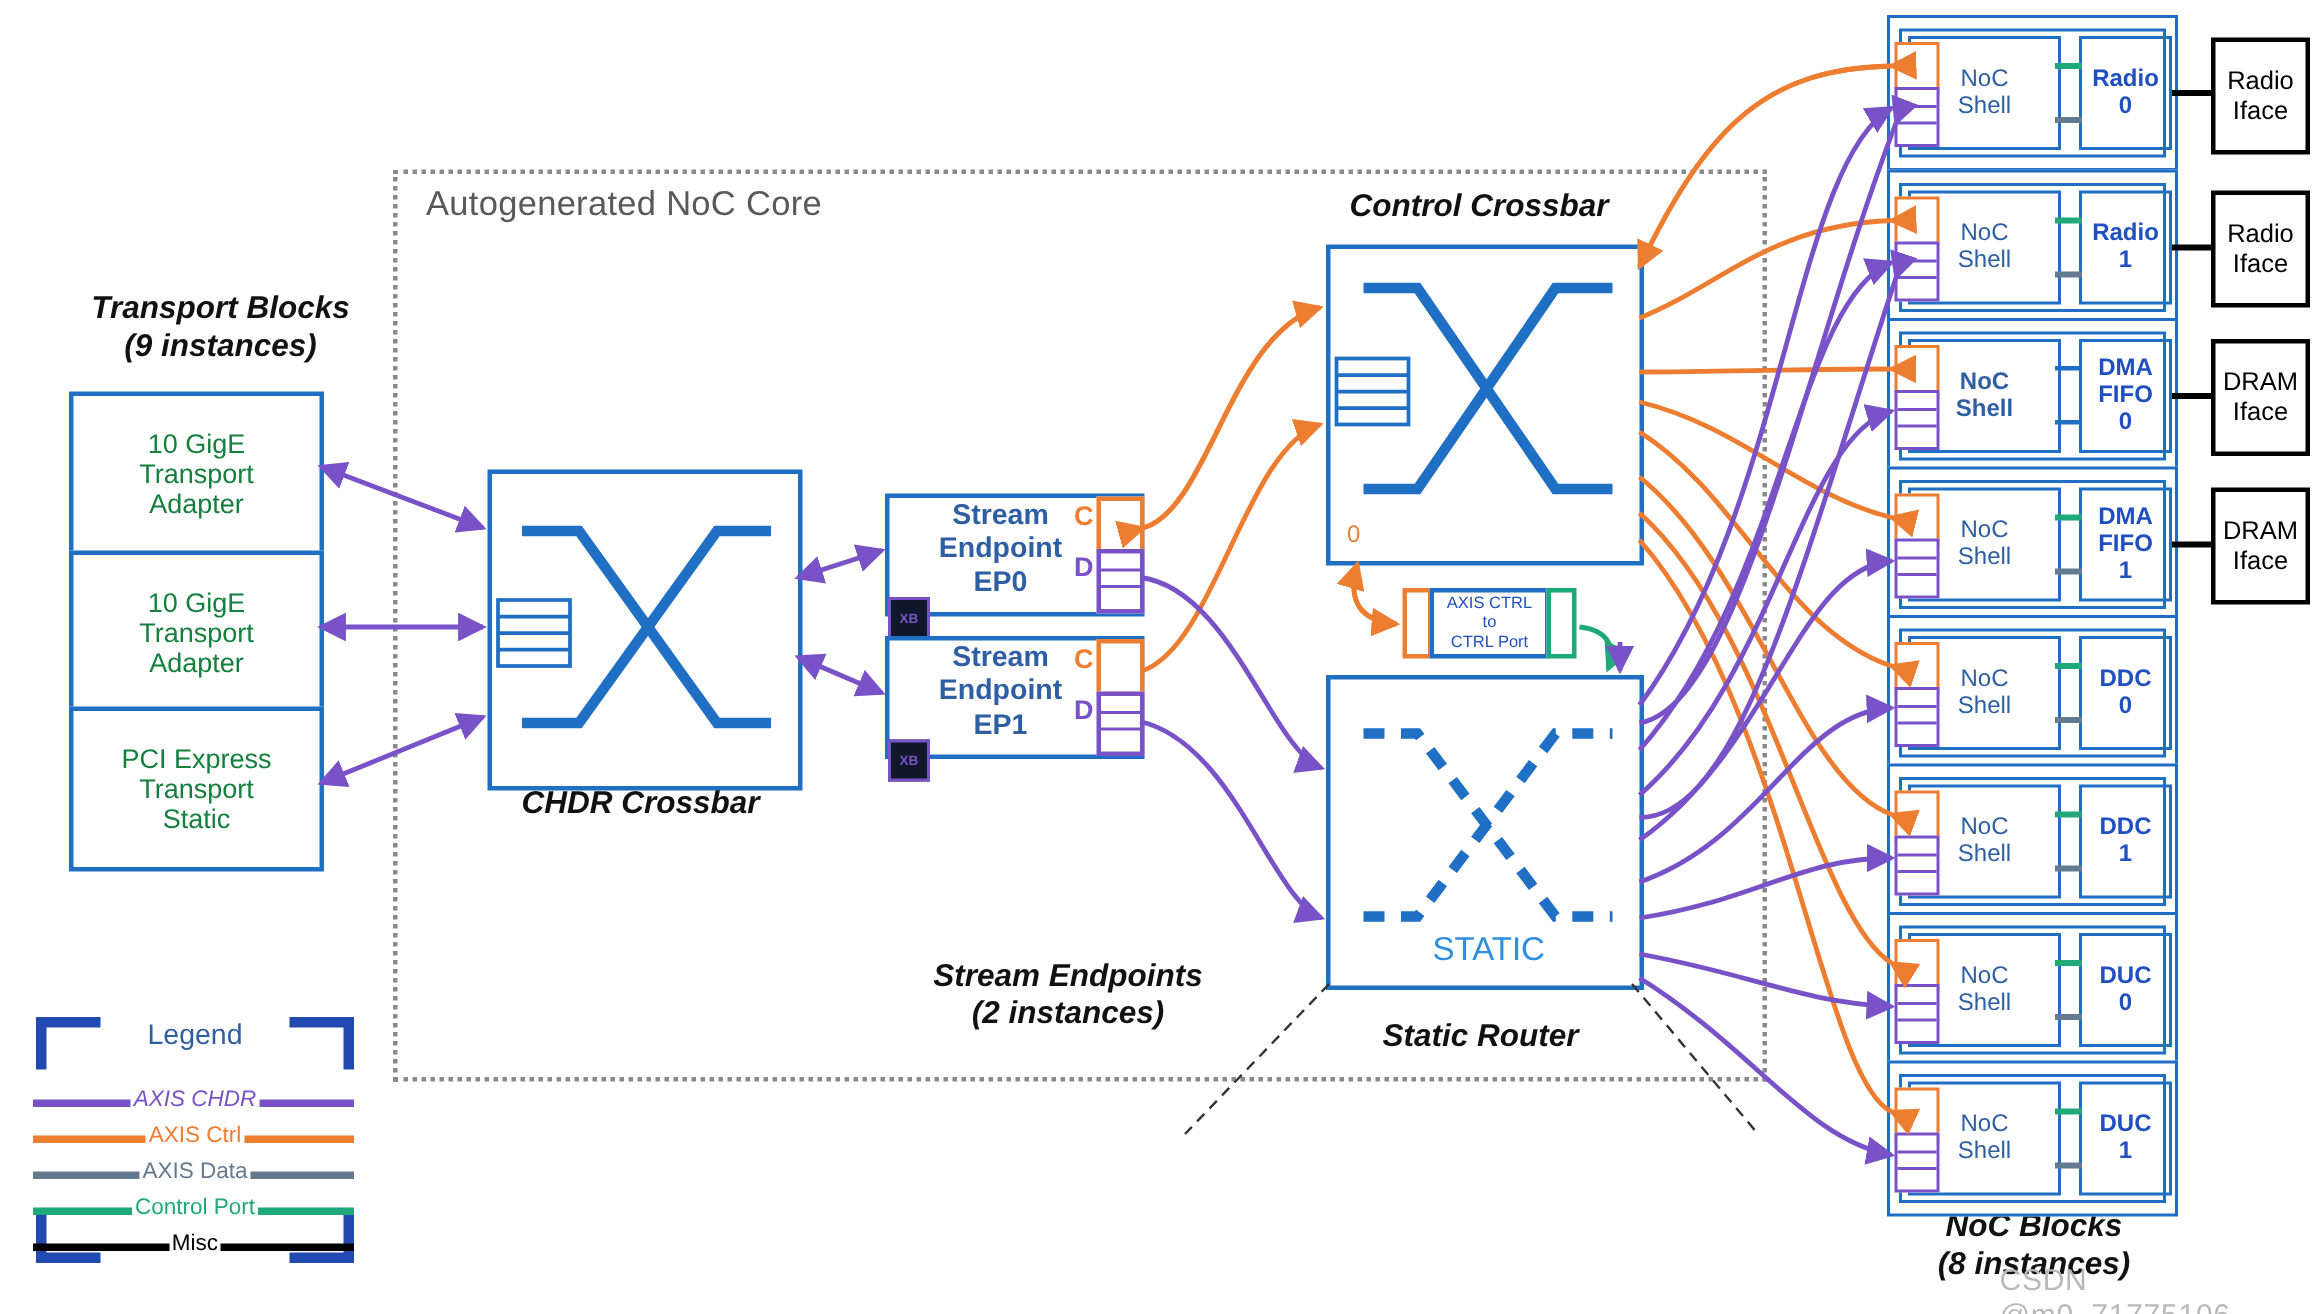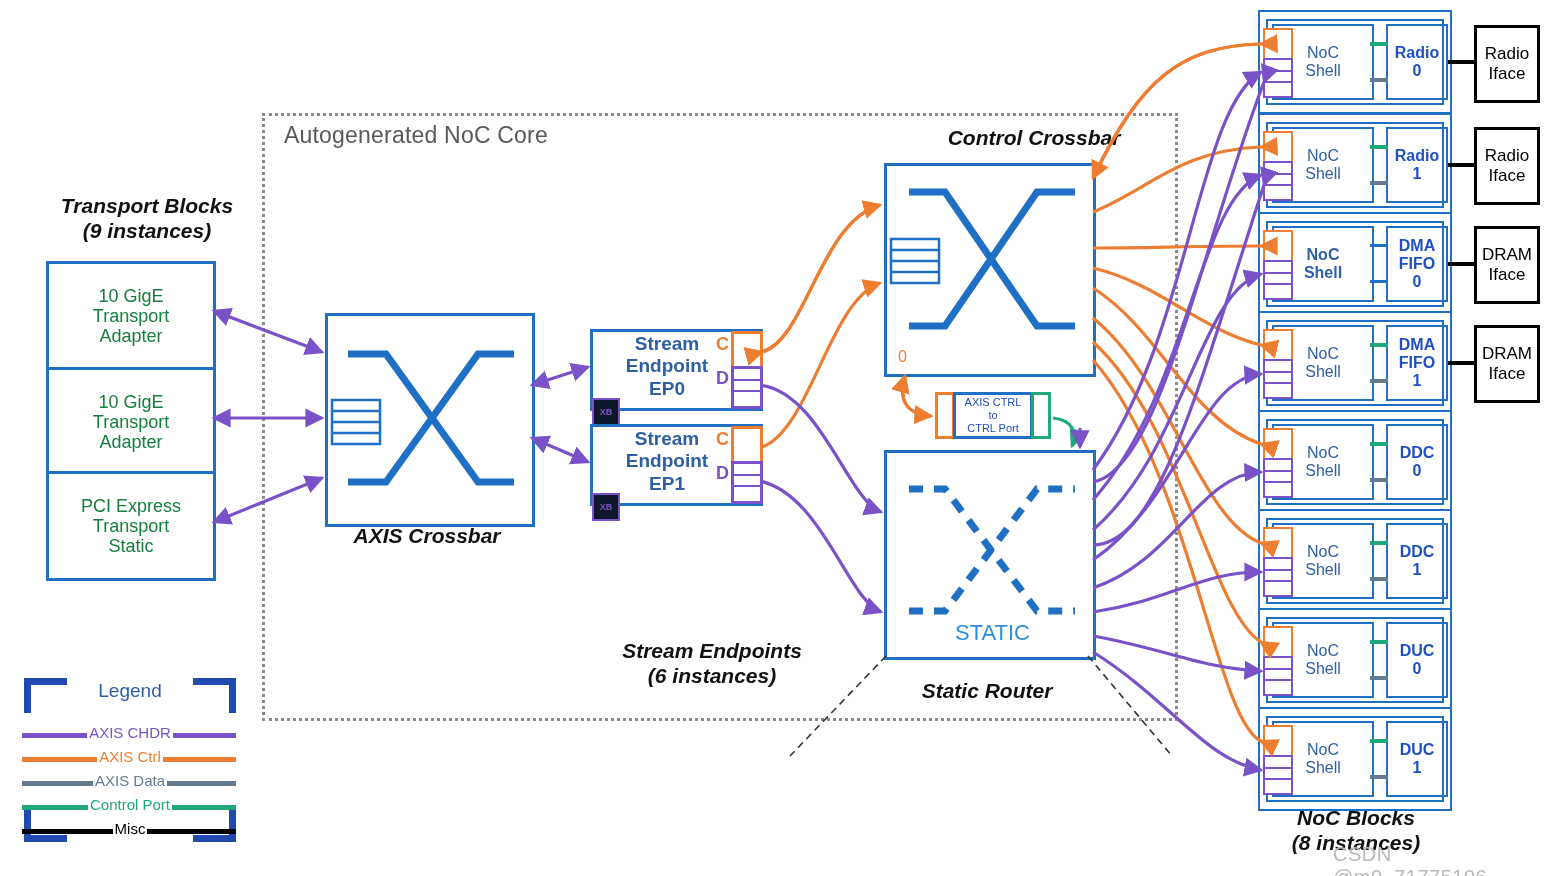--- a/index.html
+++ b/index.html
@@ -138,21 +138,21 @@
         <path d="M20,166 L58,166 L150,38 L186,38"></path>
       </g>
       <g stroke="#1f6fc4" stroke-width="2.5" fill="#fff">
         <rect x="4" y="84" width="48" height="44"></rect>
         <line x1="4" y1="95" x2="52" y2="95"></line>
         <line x1="4" y1="106" x2="52" y2="106"></line>
         <line x1="4" y1="117" x2="52" y2="117"></line>
       </g>
     </svg>
   </div>
-  <div class="caption" style="left:325px;top:523px;width:204px;">AXIS Crossbar</div>
+  <div class="caption" style="left:325px;top:523px;width:204px;">CHDR Crossbar</div>
 
   <div class="sep" style="left:590px;top:329px;width:167px;height:76px;"></div>
   <div class="sepLabel" style="left:608px;top:333px;width:118px;">Stream
 Endpoint
 EP0</div>
   <div class="xbTag" style="left:592px;top:358px;width:24px;height:24px;">XB</div>
   <div class="ctag" style="left:716px;top:334px;">C</div>
   <div class="portC" style="left:731px;top:331px;width:26px;height:32px;"></div>
   <div class="dtag" style="left:716px;top:368px;">D</div>
   <div class="portD" style="left:731px;top:366px;width:26px;height:37px;">
@@ -167,23 +167,23 @@
   <div class="xbTag" style="left:592px;top:453px;width:24px;height:24px;">XB</div>
   <div class="ctag" style="left:716px;top:429px;">C</div>
   <div class="portC" style="left:731px;top:426px;width:26px;height:32px;"></div>
   <div class="dtag" style="left:716px;top:463px;">D</div>
   <div class="portD" style="left:731px;top:461px;width:26px;height:37px;">
     <i style="top:10px"></i>
       <i style="top:21px"></i>
   </div>
 
   <div class="caption" style="left:592px;top:638px;width:240px;">Stream Endpoints
-(6 instances)</div>
-
-  <div class="caption" style="left:924px;top:125px;width:220px;text-align:center;">Control Crossbar</div>
+(2 instances)</div>
+
+  <div class="caption" style="left:876px;top:125px;width:220px;text-align:center;">Control Crossbar</div>
   <div class="bluebox" style="left:884px;top:163px;width:206px;height:208px;">
     <svg class="xbarsvg" viewBox="0 0 206 208" preserveAspectRatio="none">
       <g stroke="#1f6fc4" stroke-width="7" fill="none">
         <path d="M22,26 L58,26 L150,160 L188,160"></path>
         <path d="M22,160 L58,160 L150,26 L188,26"></path>
       </g>
       <g stroke="#1f6fc4" stroke-width="2.5" fill="#fff">
         <rect x="4" y="73" width="48" height="44"></rect>
         <line x1="4" y1="84" x2="52" y2="84"></line>
         <line x1="4" y1="95" x2="52" y2="95"></line>
@@ -359,21 +359,21 @@
   <div id="legend">
     <div class="bracket" style="left:10px;top:10px;border-right:none;border-bottom:none;"></div>
     <div class="bracket" style="right:10px;top:10px;border-left:none;border-bottom:none;"></div>
     <div class="bracket" style="left:10px;bottom:6px;border-right:none;border-top:none;"></div>
     <div class="bracket" style="right:10px;bottom:6px;border-left:none;border-top:none;"></div>
 
     <div class="legTitle">Legend</div>
 
     <div class="legRow" style="top:54px;">
       <div class="lineL" style="left:2px;width:214px;border-top:5px solid #7a52c7;"></div>
-      <div class="txt" style="color:#7a52c7;"><span style="background:#fff;padding:0 2px;">AXIS CHDR</span></div>
+      <div class="txt" style="color:#7a52c7;"><span style="background:#fff;padding:0 2px;font-style:italic;">AXIS CHDR</span></div>
     </div>
     <div class="legRow" style="top:78px;">
       <div class="lineL" style="left:2px;width:214px;border-top:5px solid #ed7d31;"></div>
       <div class="txt" style="color:#ed7d31;"><span style="background:#fff;padding:0 2px;">AXIS Ctrl</span></div>
     </div>
     <div class="legRow" style="top:102px;">
       <div class="lineL" style="left:2px;width:214px;border-top:5px solid #647b8f;"></div>
       <div class="txt" style="color:#647b8f;"><span style="background:#fff;padding:0 2px;">AXIS Data</span></div>
     </div>
     <div class="legRow" style="top:126px;">

